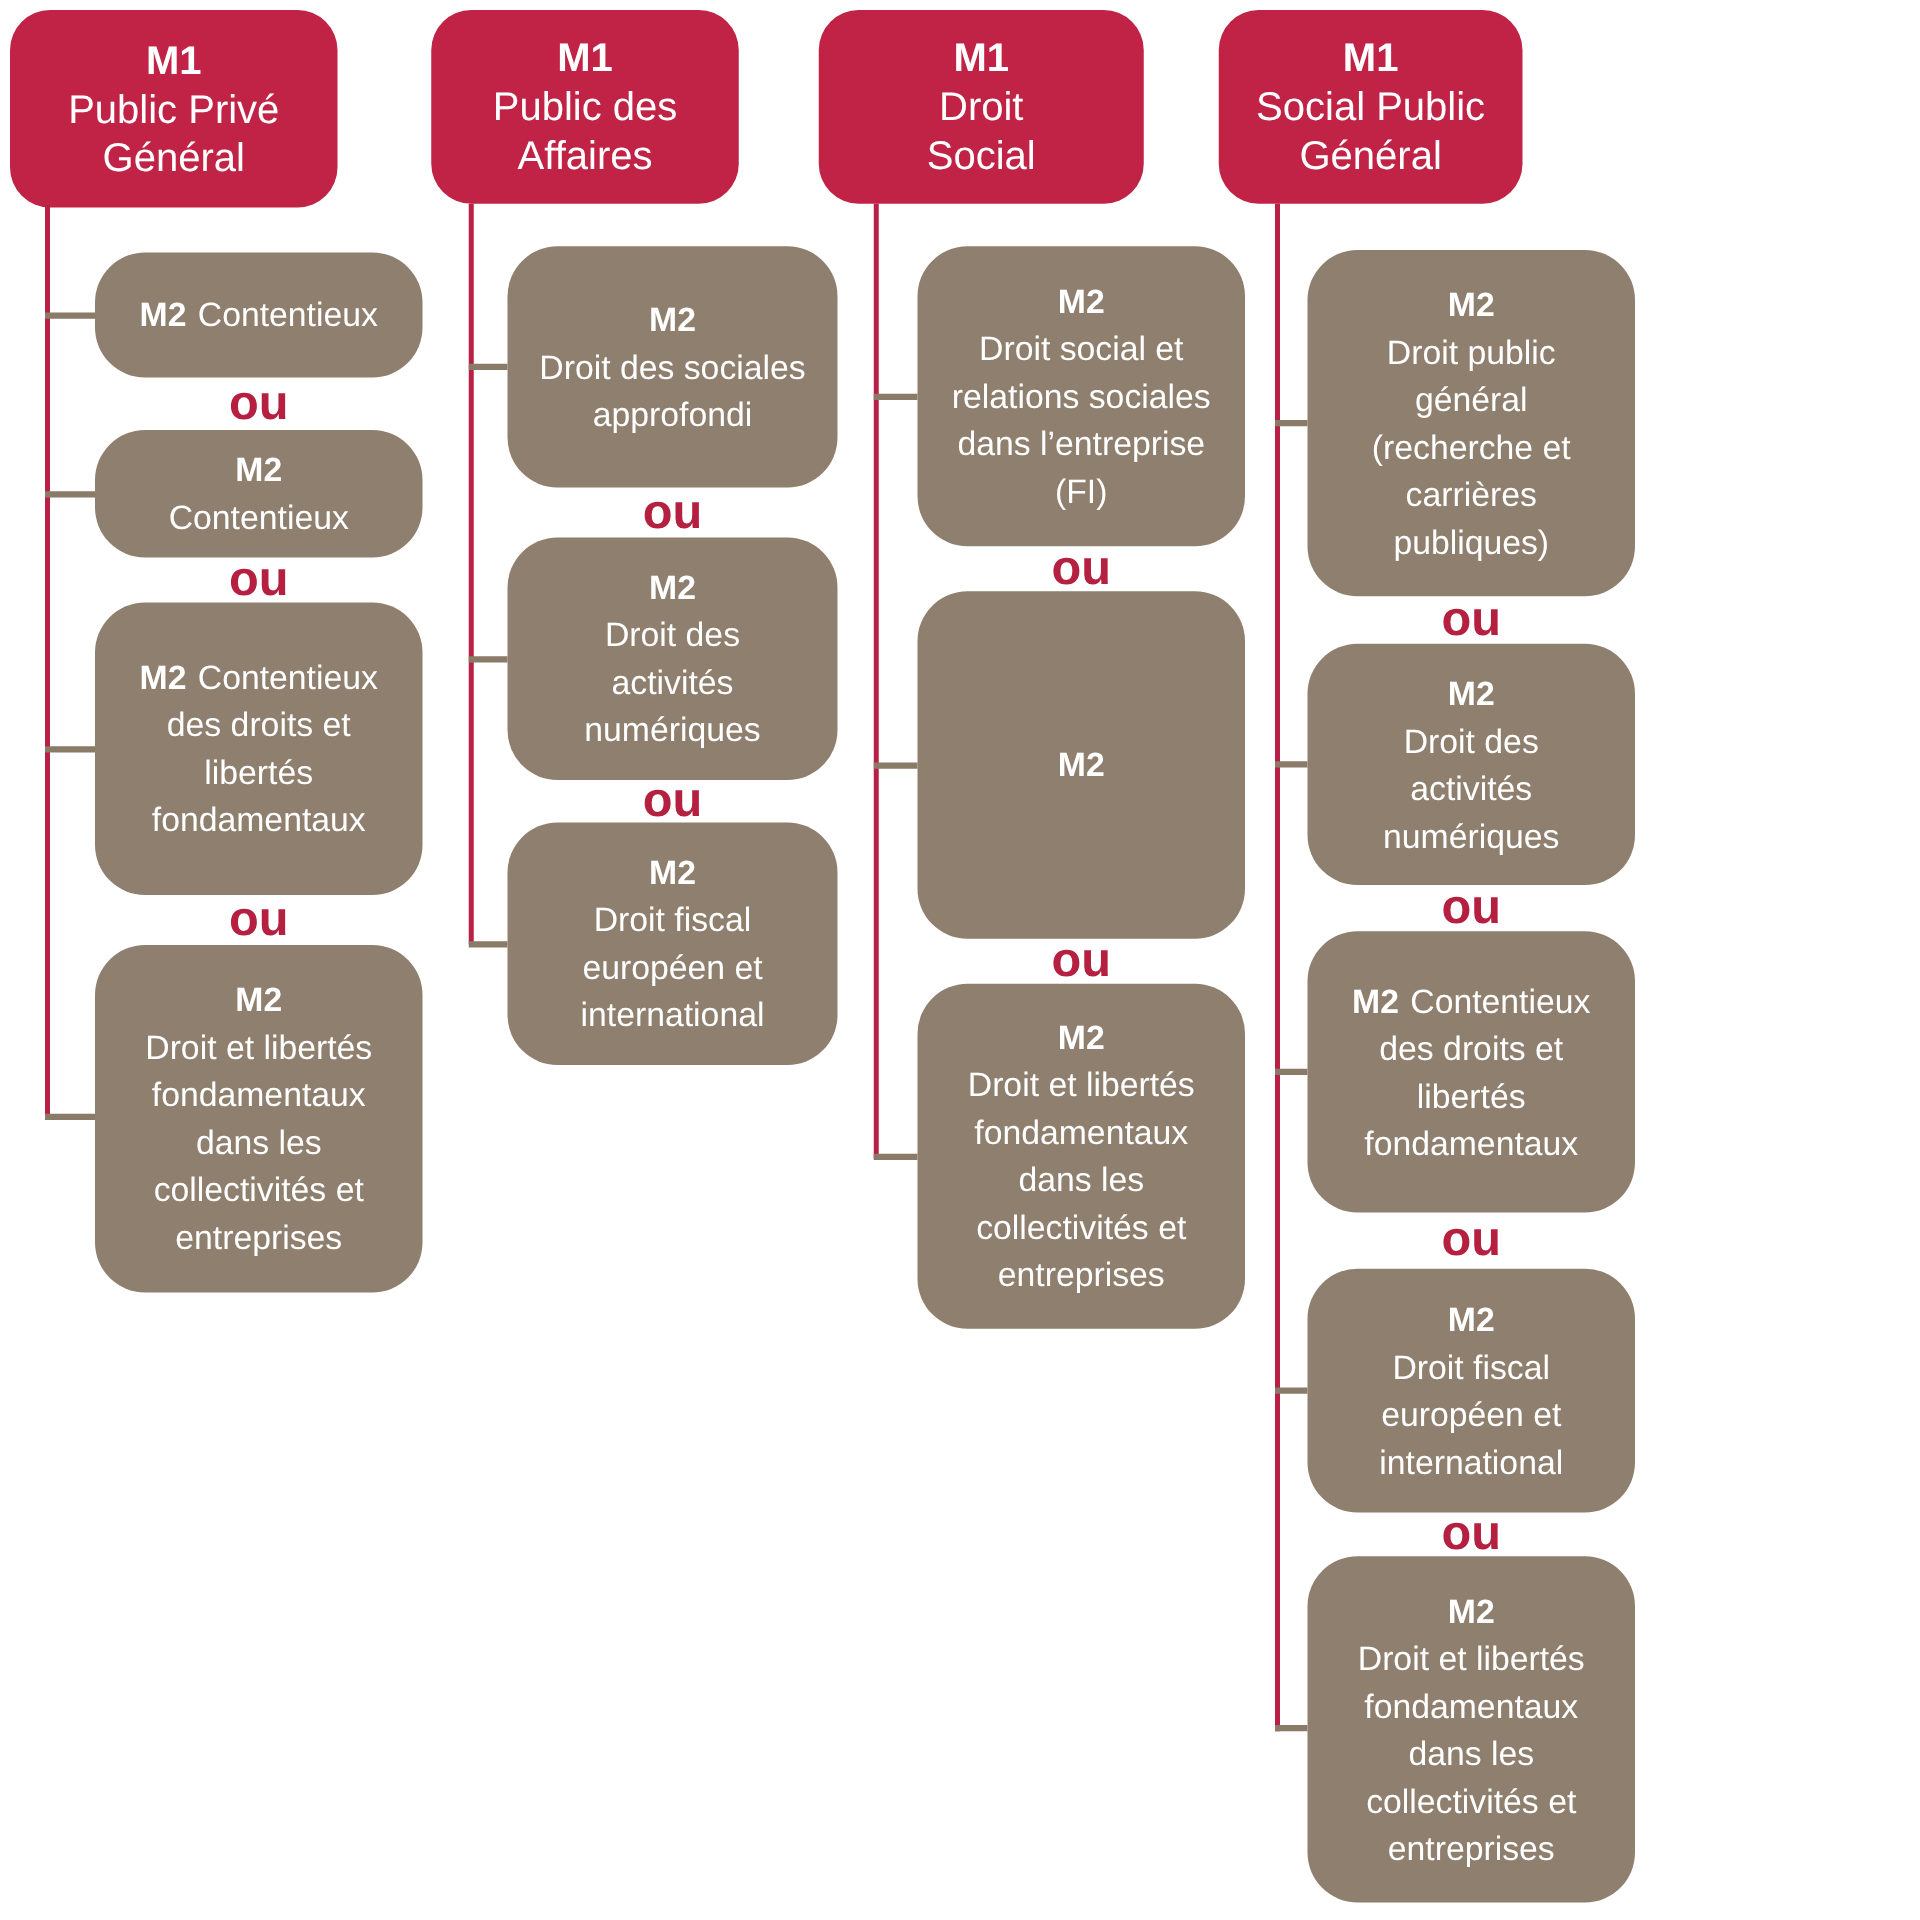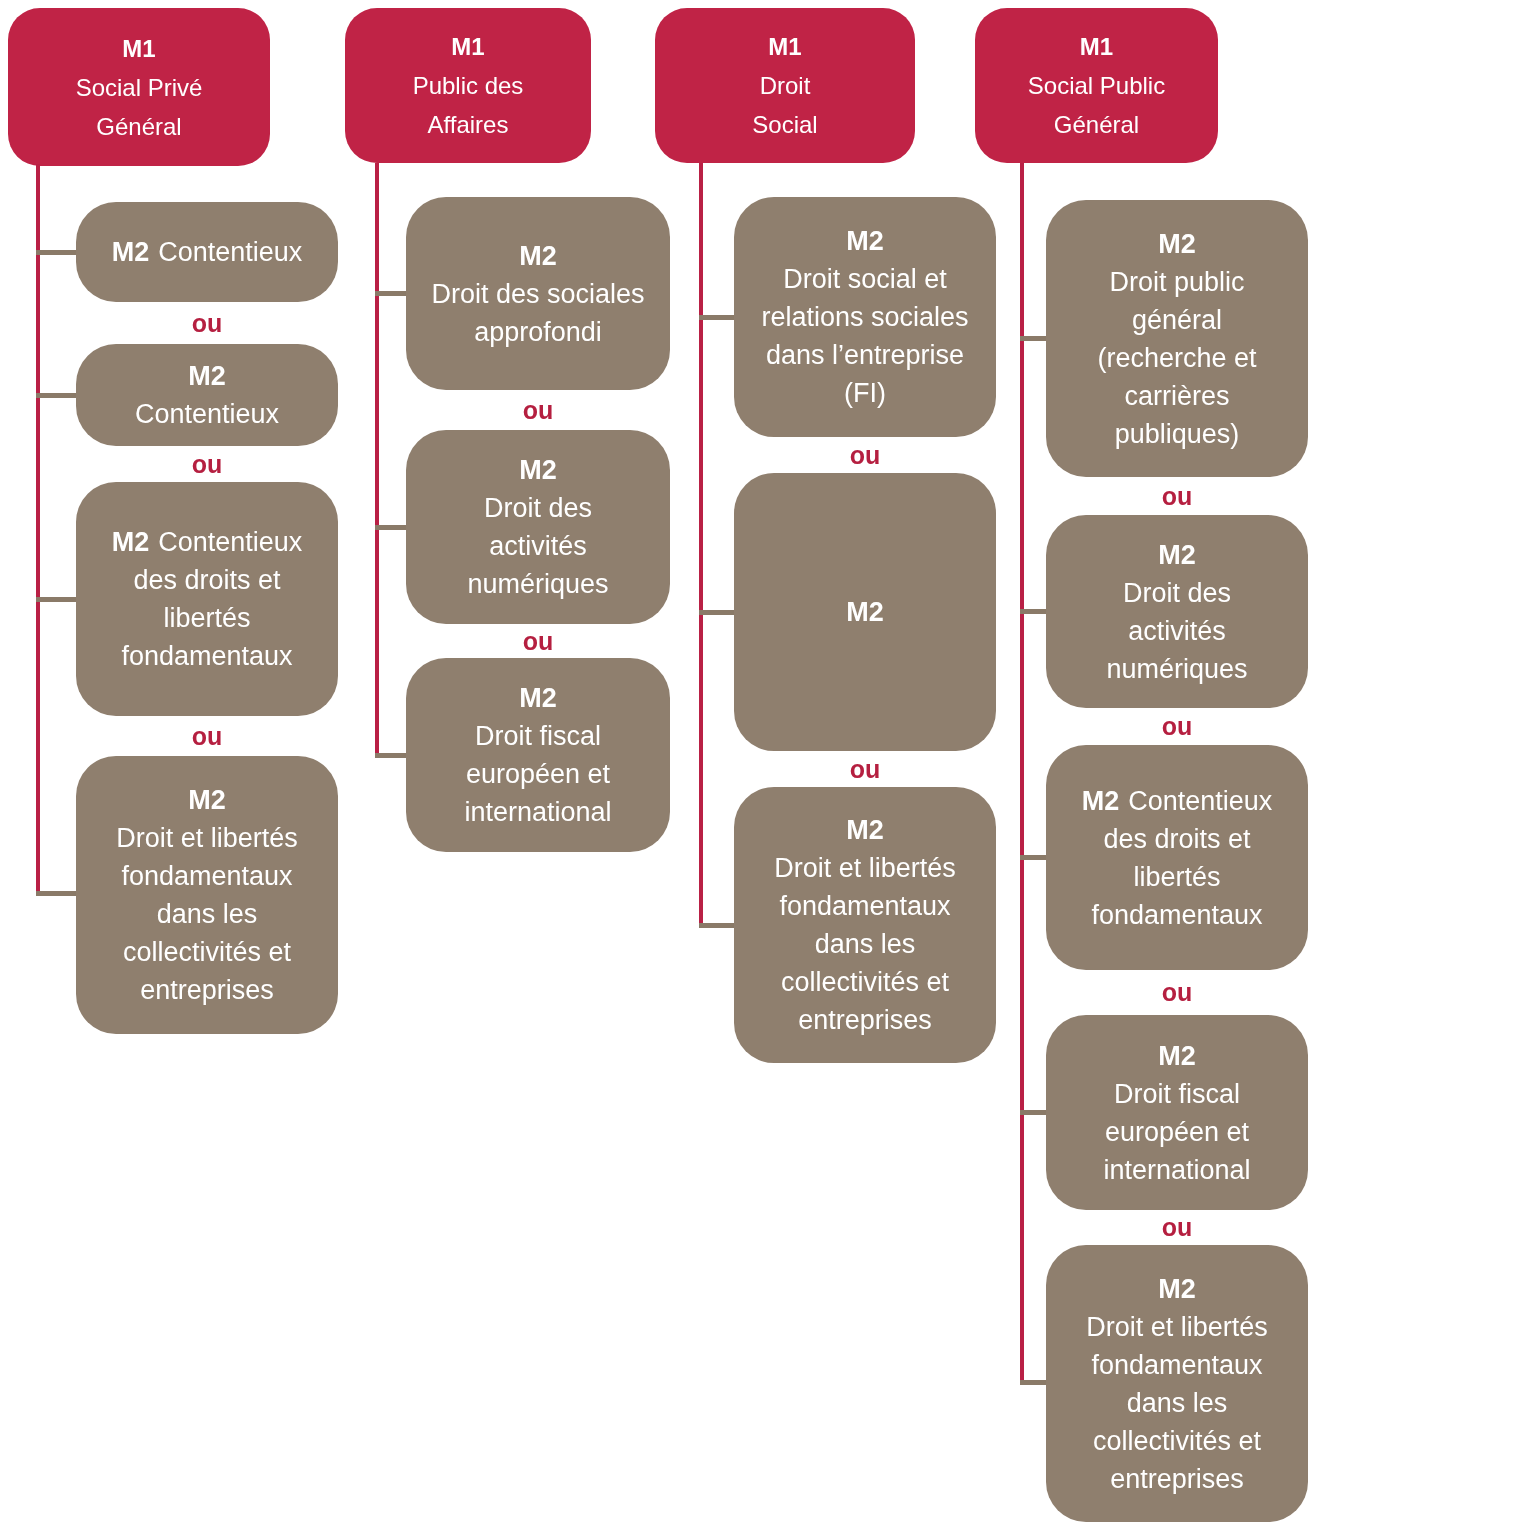--- a/index.html
+++ b/index.html
@@ -3,52 +3,52 @@
 <meta charset="utf-8">
 <style>
   html,body { margin:0; padding:0; background:#ffffff; }
   body { width:1536px; height:1536px; font-family:"Liberation Sans",sans-serif; }
   .canvas { position:relative; width:1536px; height:1536px; background:#ffffff; overflow:hidden; }
 
   .m1 {
     position:absolute; background:#c02346; color:#ffffff;
     border-radius:32px; display:flex; flex-direction:column;
     align-items:center; justify-content:center; text-align:center;
-    font-size:24px; line-height:39px; padding:0 28px; box-sizing:border-box;
+    font-size:32px; line-height:39px; padding:0 28px; box-sizing:border-box;
   }
   .m1 .ttl { font-weight:700; display:block; }
 
   .m2 {
     position:absolute; background:#8f7f6e; color:#ffffff;
     border-radius:40px; display:flex; align-items:center; justify-content:center;
     text-align:center; font-size:27px; line-height:38px;
     padding:0 10px; box-sizing:border-box;
   }
   .m2 p { margin:16px; }
   .m2 .ttl { font-weight:700; }
   .m2.block .ttl { display:block; }
   .m2.inline .ttl { margin-right:9px; }
   .m2.tight { padding:0 5px; }
 
   .trunk { position:absolute; width:4px; background:#b92045; }
   .stub  { position:absolute; height:5px; background:#8a7a68; }
 
   .ou {
     position:absolute; width:120px; text-align:center;
-    color:#b51f40; font-weight:700; font-size:25px; line-height:36px;
+    color:#b51f40; font-weight:700; font-size:39px; line-height:36px;
   }
 </style>
 </head>
 <body>
 
 <div class="canvas">
 
   <section>
     <div class="m1" style="left:8px;top:8px;width:262px;height:158px">
-      <div><span class="ttl">M1</span><span>Social Privé Général</span></div>
+      <div><span class="ttl">M1</span><span>Public Privé Général</span></div>
     </div>
 
     <div class="trunk" style="left:36px;top:164px;height:731px"></div>
     <div class="stub" style="left:36px;top:250px;width:40px"></div>
     <div class="stub" style="left:36px;top:393px;width:40px"></div>
     <div class="stub" style="left:36px;top:597px;width:40px"></div>
     <div class="stub" style="left:36px;top:891px;width:40px"></div>
 
     <div class="m2 inline" style="left:76px;top:202px;width:262px;height:100px">
       <p><span class="ttl">M2</span><span>Contentieux</span></p>

